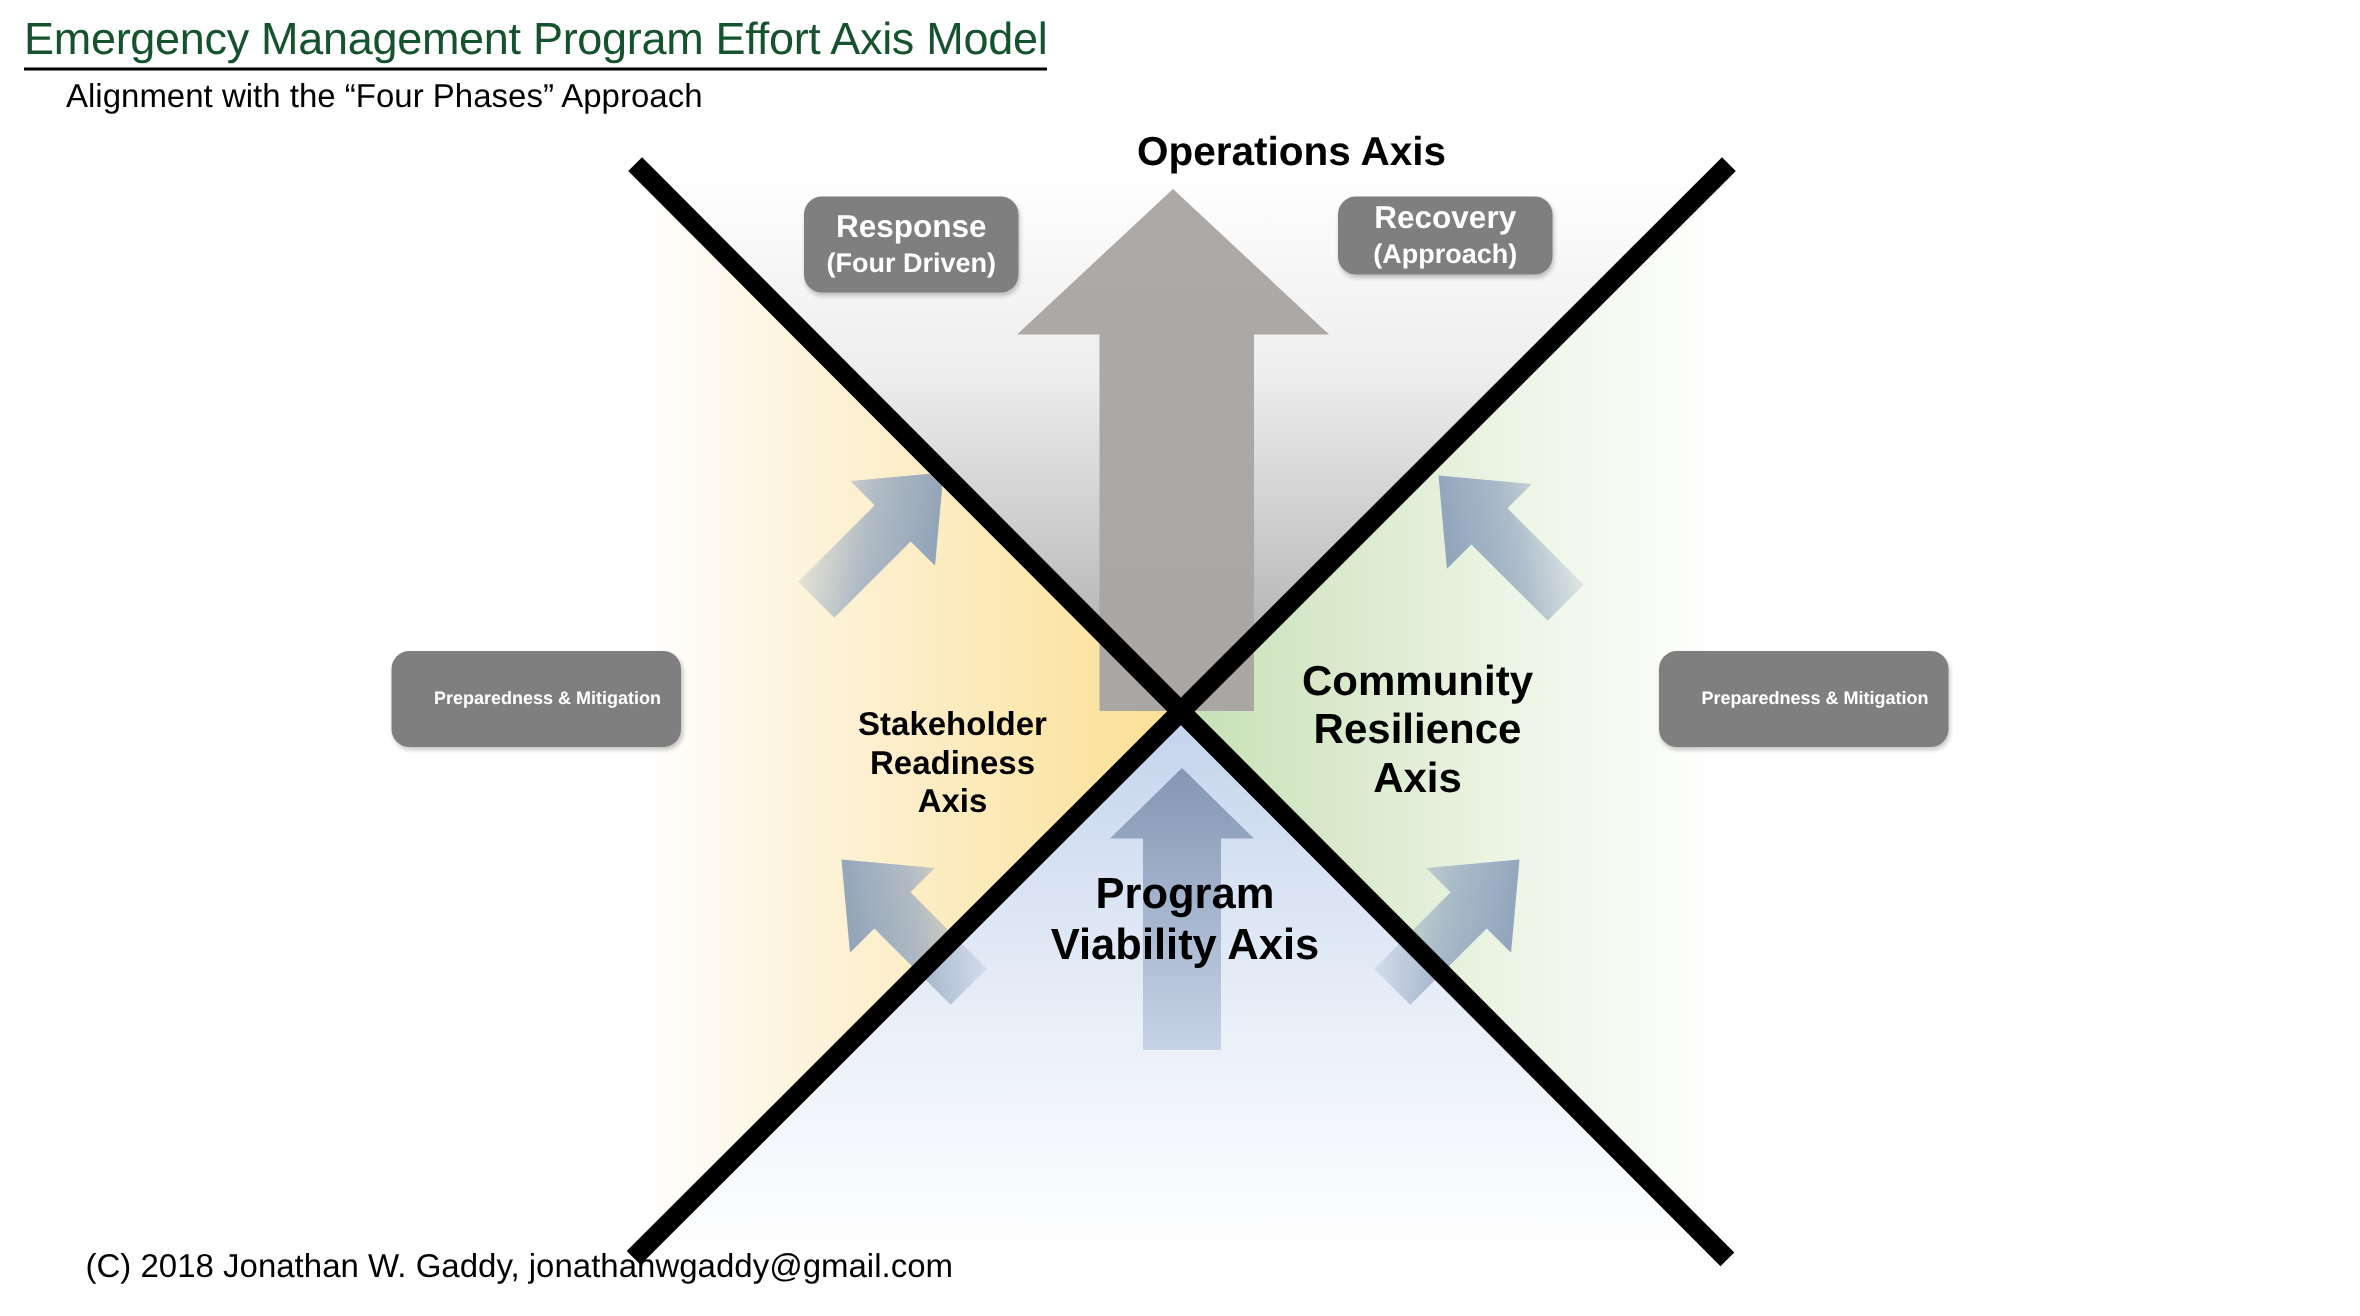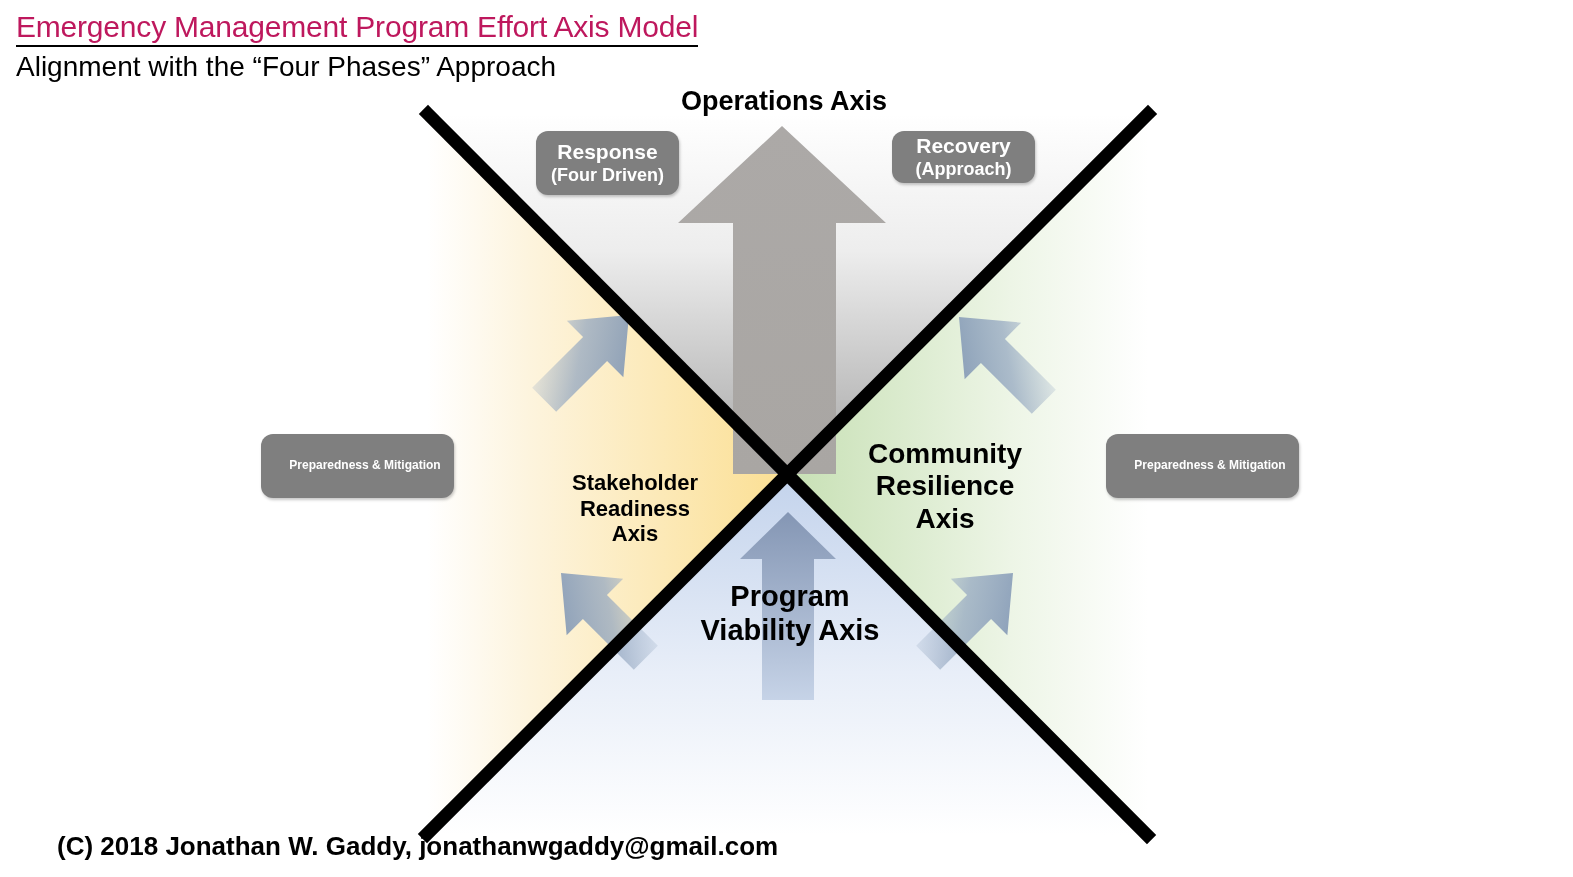--- a/index.html
+++ b/index.html
@@ -21,44 +21,45 @@
   
   #title-block {
     position: absolute;
     left: 16px;
     top: 10px;
     width: 900px;
   }
   #main-title {
     font-size: 30px;
     font-weight: 400;
-    color: #be185d;
+    color: #14532d;
     line-height: 1.12;
     letter-spacing: -0.2px;
     display: inline-block;
     border-bottom: 2px solid #000;
     padding-bottom: 1px;
     white-space: nowrap;
   }
   #subtitle {
-    font-size: 28px;
+    font-size: 22px;
     font-weight: 400;
     color: #000000;
     margin-top: 4px;
     line-height: 1.15;
     white-space: nowrap;
+    margin-left: 28px;
   }
 
   
   #footer-credit {
     position: absolute;
     left: 57px;
     top: 831px;
-    font-size: 26px;
-    font-weight: bold;
+    font-size: 22px;
+    font-weight: normal;
     color: #000000;
     white-space: nowrap;
   }
 
   
   #diagram {
     position: absolute;
     left: 0;
     top: 0;
     width: 1573px;
@@ -75,20 +76,21 @@
     color: #000000;
     text-align: center;
     line-height: 1.16;
     white-space: pre-line;
   }
   #label-operations-axis {
     left: 604px;
     top: 86px;
     width: 360px;
     font-size: 27px;
+    text-align: right;
   }
   #label-stakeholder-axis {
     left: 510px;
     top: 434px;
     width: 250px;
     font-size: 22px;
     margin-top: 36px;
   }
   #label-community-axis {
     left: 820px;

